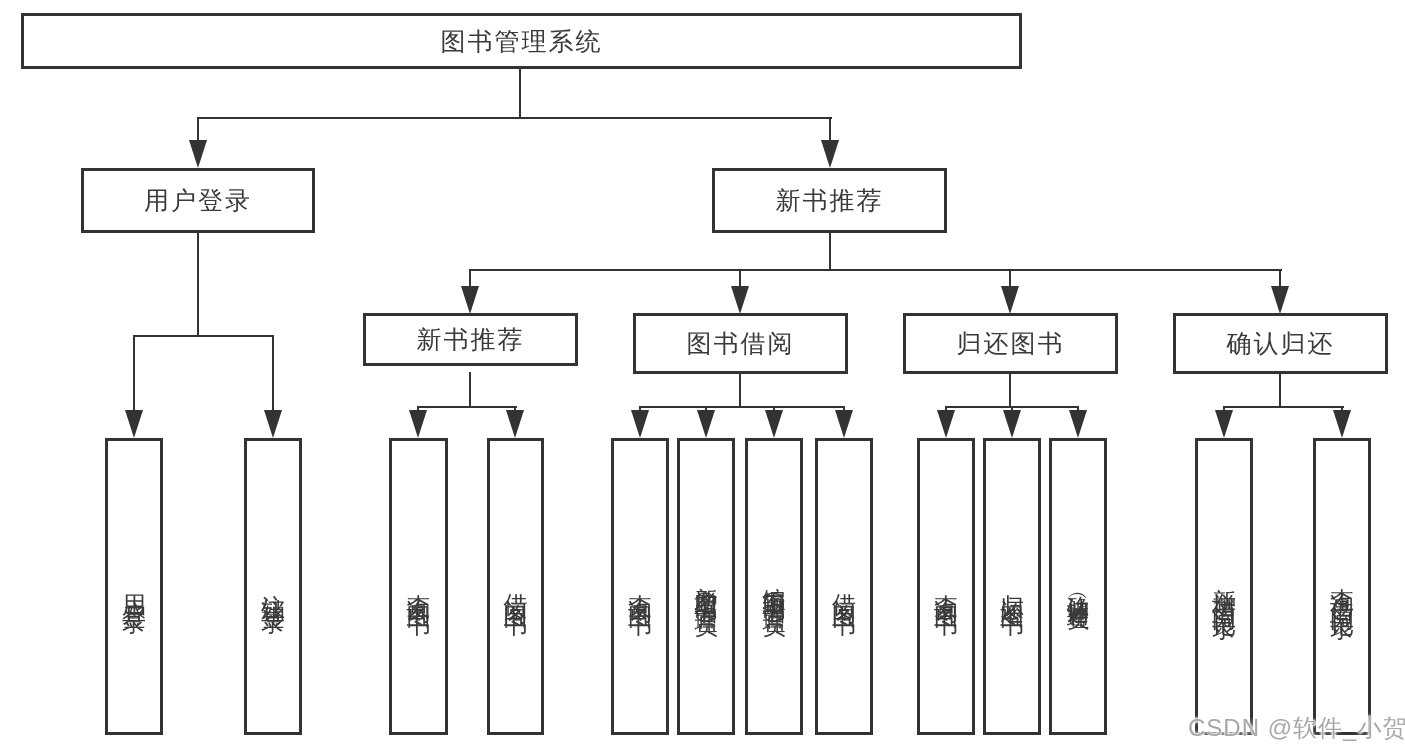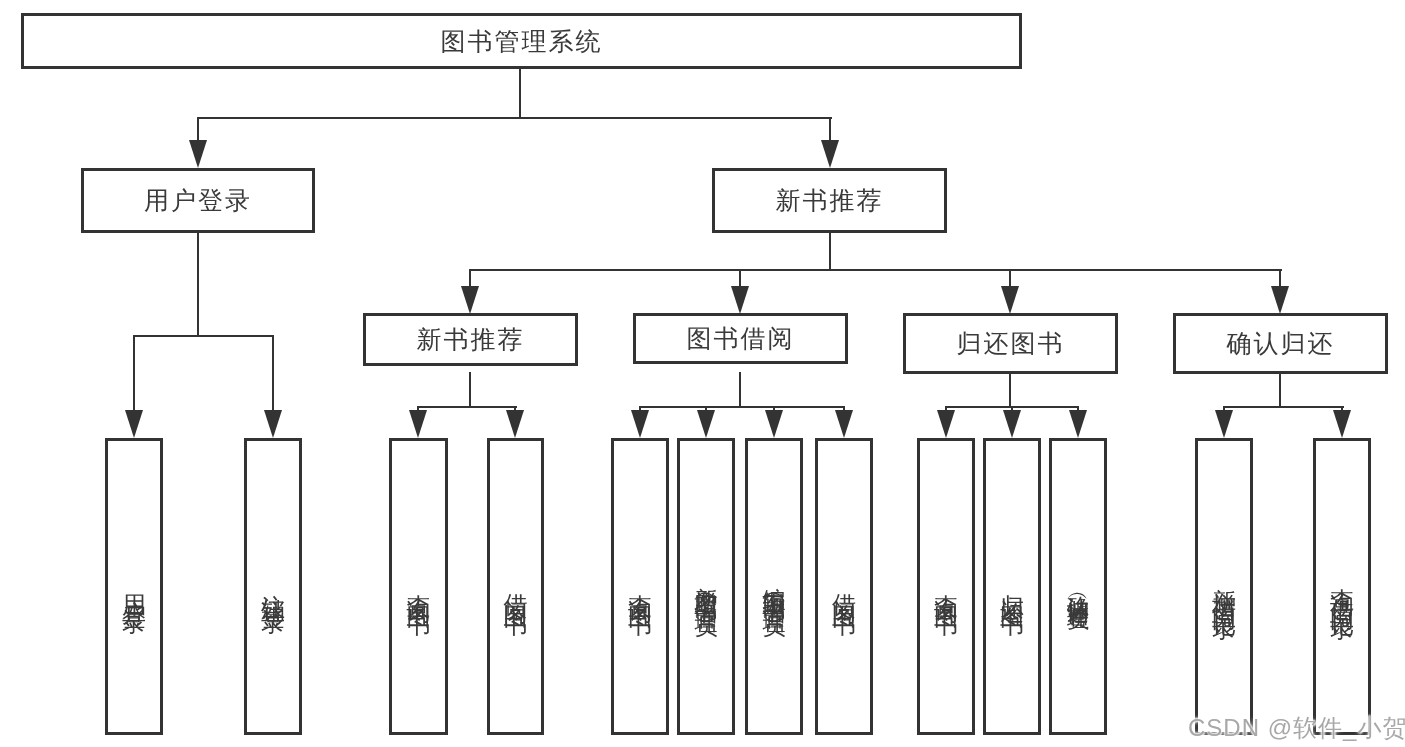--- a/index.html
+++ b/index.html
@@ -56,21 +56,21 @@
   <div class="cline" style="left:739px;top:269px;width:2px;height:20px"></div>
   <div class="arrow" style="left:731px;top:286px"></div>
   <div class="cline" style="left:1009px;top:269px;width:2px;height:20px"></div>
   <div class="arrow" style="left:1001px;top:286px"></div>
   <div class="cline" style="left:1279px;top:269px;width:2px;height:20px"></div>
   <div class="arrow" style="left:1271px;top:286px"></div>
 
   <div class="node h" style="left:363px;top:313px;width:215px;height:53px">
     <span>新书推荐</span>
   </div>
-  <div class="node h" style="left:633px;top:313px;width:215px;height:51px">
+  <div class="node h" style="left:633px;top:313px;width:215px;height:61px">
     <span>图书借阅</span>
   </div>
   <div class="node h" style="left:903px;top:313px;width:215px;height:61px">
     <span>归还图书</span>
   </div>
   <div class="node h" style="left:1173px;top:313px;width:215px;height:61px">
     <span>确认归还</span>
   </div>
 
   <div class="cline" style="left:469px;top:372px;width:2px;height:36px"></div>

